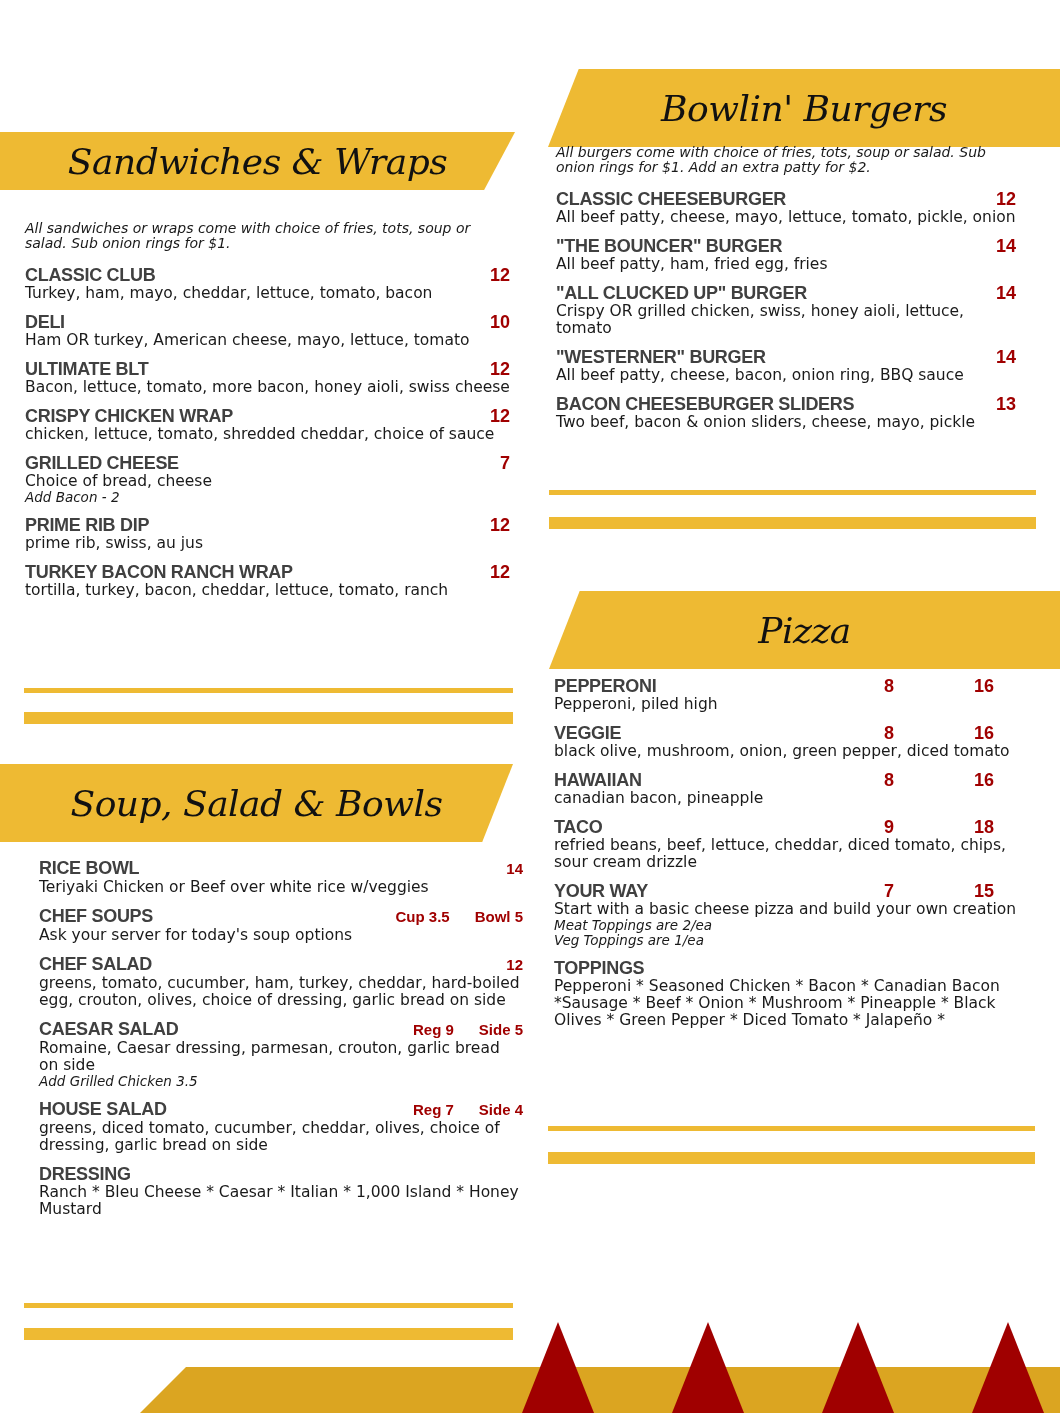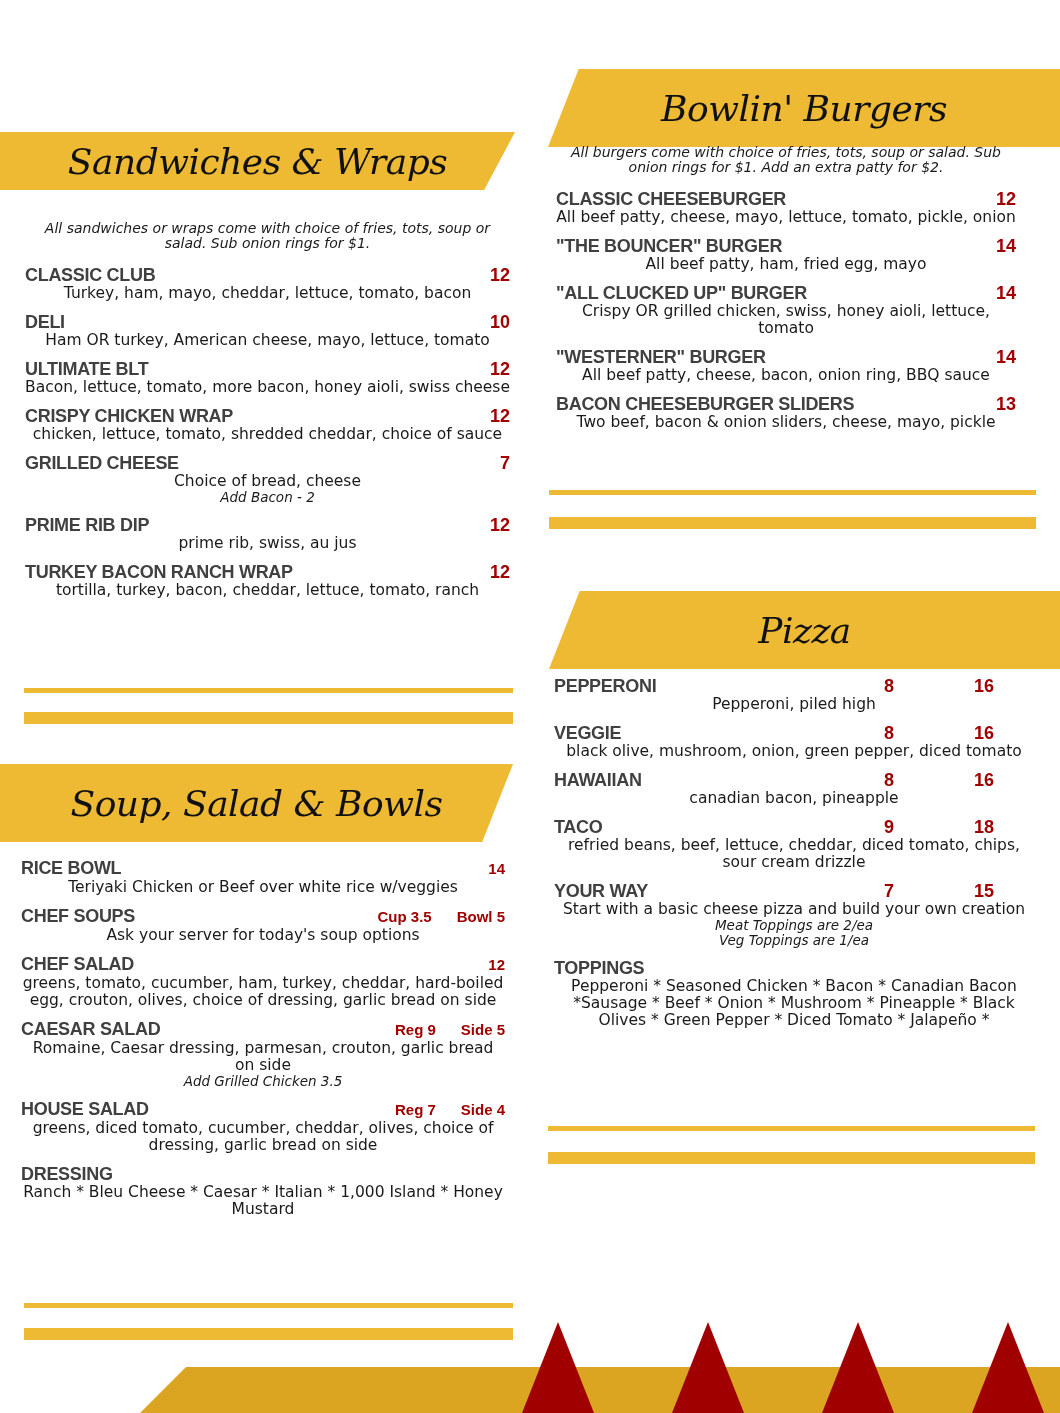--- a/index.html
+++ b/index.html
@@ -14,21 +14,21 @@
   .banner .title {
     font-family: "DejaVu Serif", serif;
     font-style: italic;
     font-size: 36px;
     color: #111;
     letter-spacing: -0.5px;
   }
   .banner-left { clip-path: polygon(0 0, 100% 0, 94% 100%, 0 100%); }
   .banner-right { clip-path: polygon(6% 0, 100% 0, 100% 100%, 0 100%); margin-top: 24px; }
 
-  .section { position: absolute; text-align: center; }
+  .section { position: absolute; }
   .note {
     font-style: italic; font-size: 14px; line-height: 15px; color: #1a1a1a;
     margin-bottom: 14px;
   }
   .item { margin-bottom: 10px; }
   .item-head { display: flex; align-items: baseline; justify-content: space-between; }
   .item-name {
     font-family: "Liberation Sans", sans-serif; font-weight: bold;
     font-size: 18px; color: #404040; letter-spacing: -0.3px; line-height: 20px;
   }
@@ -119,21 +119,21 @@
   </div>
 </div>
 
 <div class="rule-thin" style="left:24px; top:688px; width:489px;"></div>
 <div class="rule-thick" style="left:24px; top:712px; width:489px;"></div>
 
 <div class="banner banner-left" style="left:0; top:764px; width:513px; height:78px;">
   <span class="title">Soup, Salad &amp; Bowls</span>
 </div>
 
-<div class="section" style="left:21px; top:858px; width:484px;">
+<div class="section" style="left:39px; top:858px; width:484px;">
   <div class="item">
     <div class="item-head">
         <span class="item-name">RICE BOWL</span>
         <span class="item-price" style="font-size:15px">14</span>
       </div>
     <div class="item-desc">Teriyaki Chicken or Beef over white rice w/veggies</div>
   </div>
   <div class="item">
     <div class="item-head">
         <span class="item-name">CHEF SOUPS</span>
@@ -194,21 +194,21 @@
         <span class="item-name">CLASSIC CHEESEBURGER</span>
         <span class="item-price">12</span>
       </div>
     <div class="item-desc">All beef patty, cheese, mayo, lettuce, tomato, pickle, onion</div>
   </div>
   <div class="item">
     <div class="item-head">
         <span class="item-name">"THE BOUNCER" BURGER</span>
         <span class="item-price">14</span>
       </div>
-    <div class="item-desc">All beef patty, ham, fried egg, mayo</div>
+    <div class="item-desc">All beef patty, ham, fried egg, fries</div>
   </div>
   <div class="item">
     <div class="item-head">
         <span class="item-name">"ALL CLUCKED UP" BURGER</span>
         <span class="item-price">14</span>
       </div>
     <div class="item-desc">Crispy OR grilled chicken, swiss, honey aioli, lettuce, tomato</div>
   </div>
   <div class="item">
     <div class="item-head">

